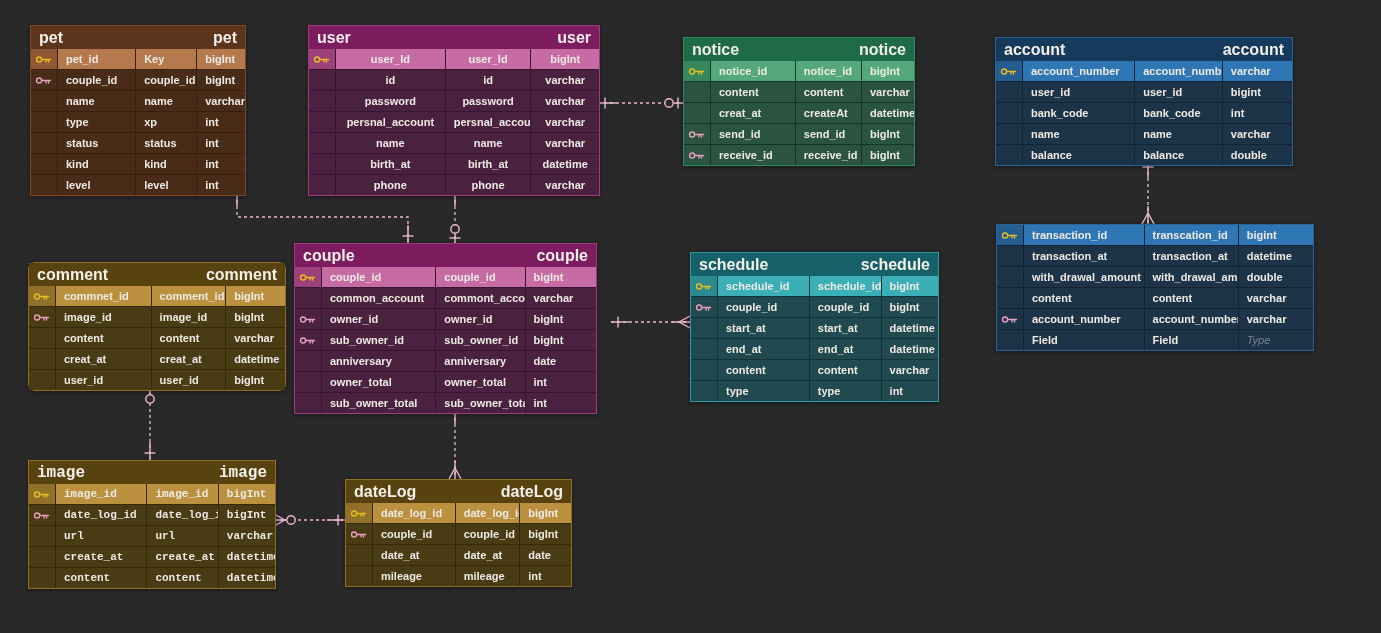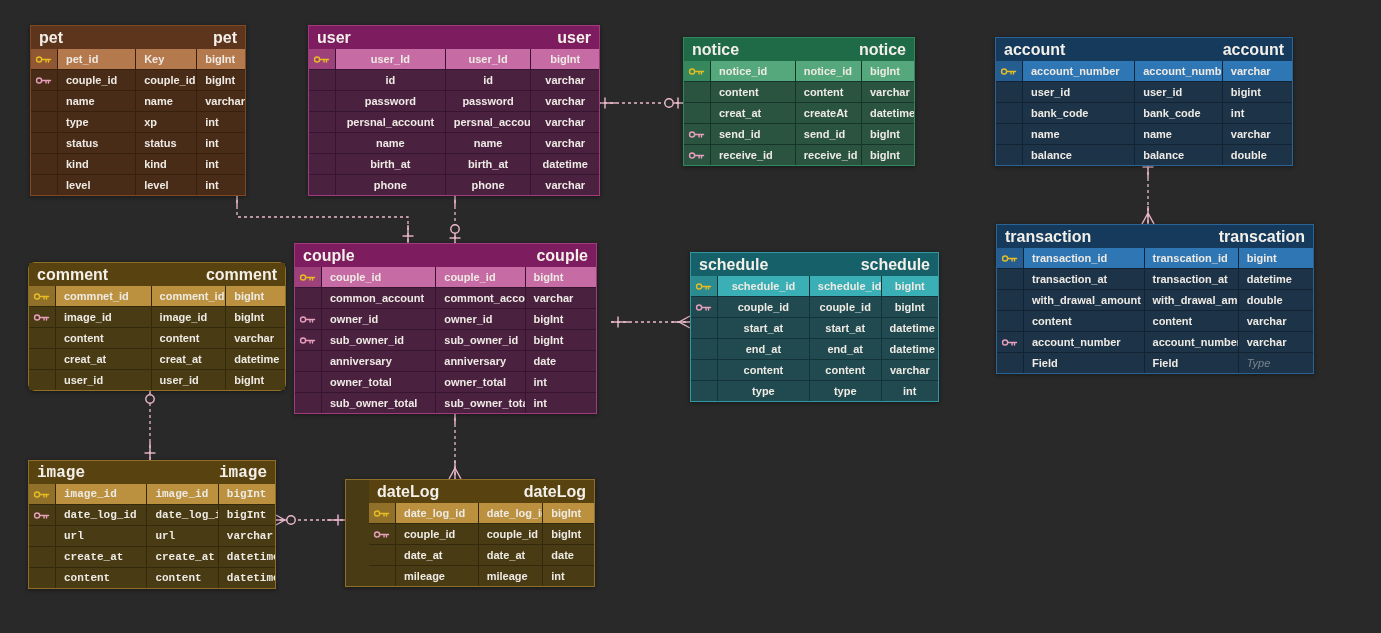--- a/index.html
+++ b/index.html
@@ -394,21 +394,21 @@
         <div class="c">owner_total</div>
         <div class="c">int</div>
       </div>
       <div class="row">
         <div class="c key"></div>
         <div class="c">sub_owner_total</div>
         <div class="c">sub_owner_total</div>
         <div class="c">int</div>
       </div>
     </div>
-    <div class="tbl" style="left: 690px; top: 252px; width: 247px; text-align: center; --border: #2f98a2; --header: #16606a; --row: #204a4f; --hl: #3aafb5; --hlkey: #2c8a91; --grid: #123438;">
+    <div class="tbl" style="left: 690px; top: 252px; width: 247px; --border: #2f98a2; --header: #16606a; --row: #204a4f; --hl: #3aafb5; --hlkey: #2c8a91; --grid: #123438;">
       <div class="hd">
         <span>schedule</span>
         <span>schedule</span>
       </div>
       <div class="row hl">
         <div class="c key">
           <svg viewBox="0 0 22 12" width="18" height="11" aria-hidden="true">
             <circle cx="5" cy="6" r="3.1" fill="none" stroke="#e5bd23" stroke-width="1.7"></circle>
             <path d="M8.2 6 H19 M13.5 6 V9 M16.5 6 V9.2" fill="none" stroke="#e5bd23" stroke-width="1.7" stroke-linecap="round"></path>
           </svg>
@@ -447,24 +447,20 @@
         <div class="c">varchar</div>
       </div>
       <div class="row">
         <div class="c key"></div>
         <div class="c">type</div>
         <div class="c">type</div>
         <div class="c">int</div>
       </div>
     </div>
     <div class="tbl" style="left: 996px; top: 224px; width: 316px; --border: #2a6396; --header: #153a5c; --row: #1d3348; --hl: #2f76b4; --hlkey: #265d90; --grid: #122334;">
-      <div class="hd">
-        <span>transaction</span>
-        <span>transcation</span>
-      </div>
       <div class="row hl">
         <div class="c key">
           <svg viewBox="0 0 22 12" width="18" height="11" aria-hidden="true">
             <circle cx="5" cy="6" r="3.1" fill="none" stroke="#e5bd23" stroke-width="1.7"></circle>
             <path d="M8.2 6 H19 M13.5 6 V9 M16.5 6 V9.2" fill="none" stroke="#e5bd23" stroke-width="1.7" stroke-linecap="round"></path>
           </svg>
         </div>
         <div class="c">transaction_id</div>
         <div class="c">transcation_id</div>
         <div class="c">bigint</div>
@@ -544,21 +540,21 @@
         <div class="c">create_at</div>
         <div class="c">datetime</div>
       </div>
       <div class="row">
         <div class="c key"></div>
         <div class="c">content</div>
         <div class="c">content</div>
         <div class="c">datetime</div>
       </div>
     </div>
-    <div class="tbl" style="left: 345px; top: 479px; width: 225px; padding-left: 23px; --border: #8f6f26; --header: #584310; --row: #493b14; --hl: #bb9140; --hlkey: #91702a; --grid: #322a0b;">
+    <div class="tbl" style="left: 345px; top: 479px; width: 225px; --border: #8f6f26; --header: #584310; --row: #493b14; --hl: #bb9140; --hlkey: #91702a; --grid: #322a0b;">
       <div class="hd">
         <span>dateLog</span>
         <span>dateLog</span>
       </div>
       <div class="row hl">
         <div class="c key">
           <svg viewBox="0 0 22 12" width="18" height="11" aria-hidden="true">
             <circle cx="5" cy="6" r="3.1" fill="none" stroke="#e5bd23" stroke-width="1.7"></circle>
             <path d="M8.2 6 H19 M13.5 6 V9 M16.5 6 V9.2" fill="none" stroke="#e5bd23" stroke-width="1.7" stroke-linecap="round"></path>
           </svg>

